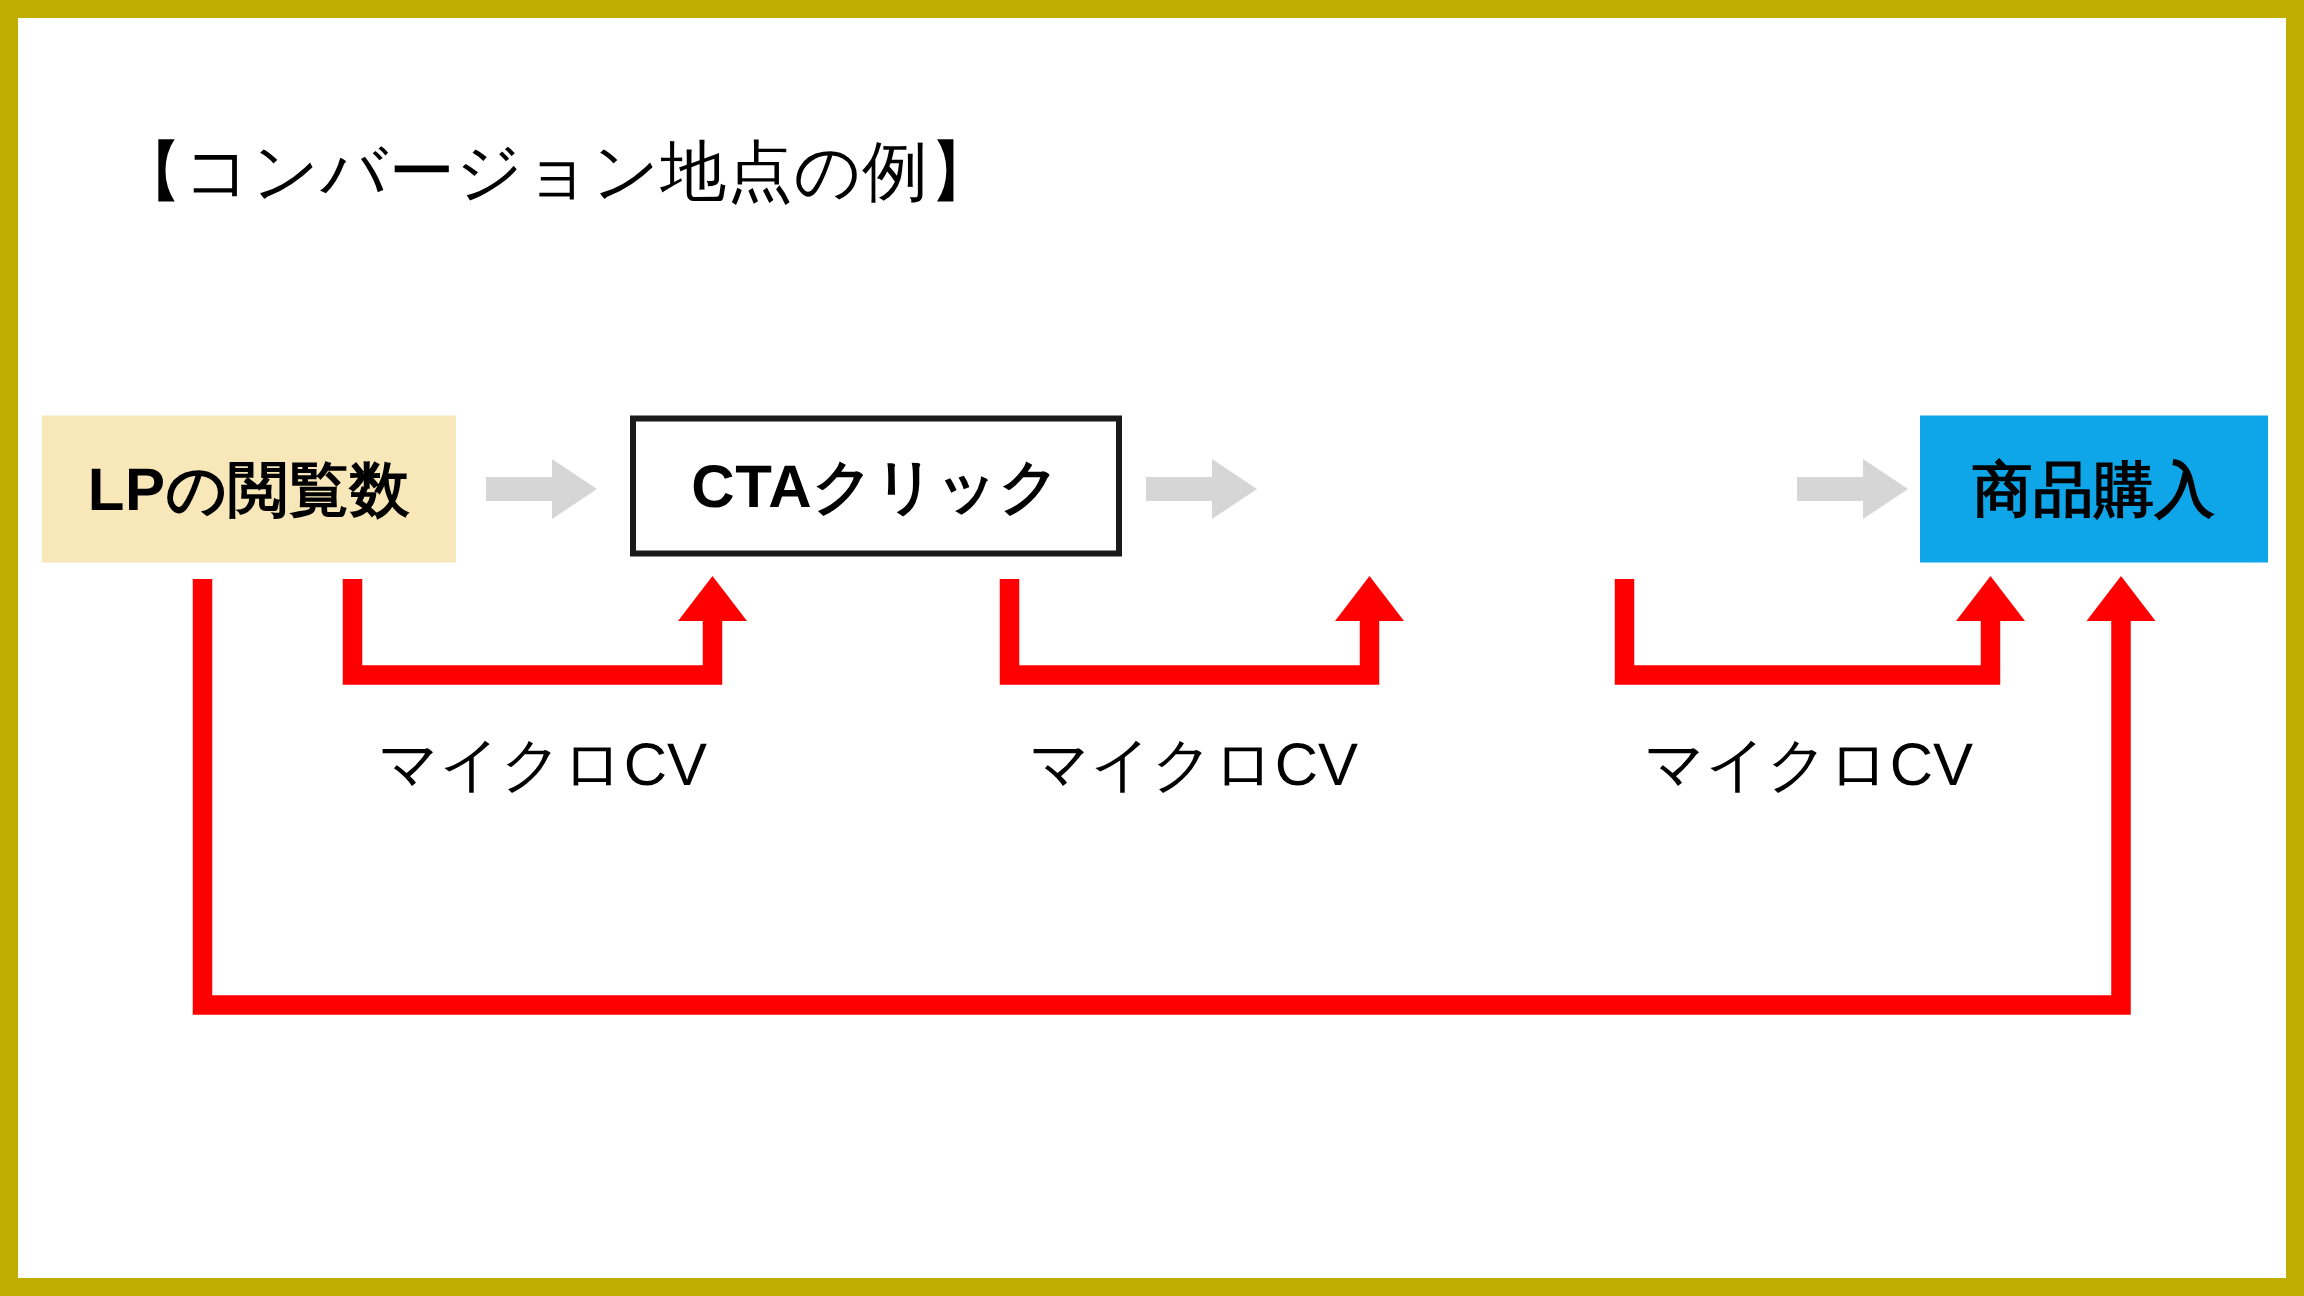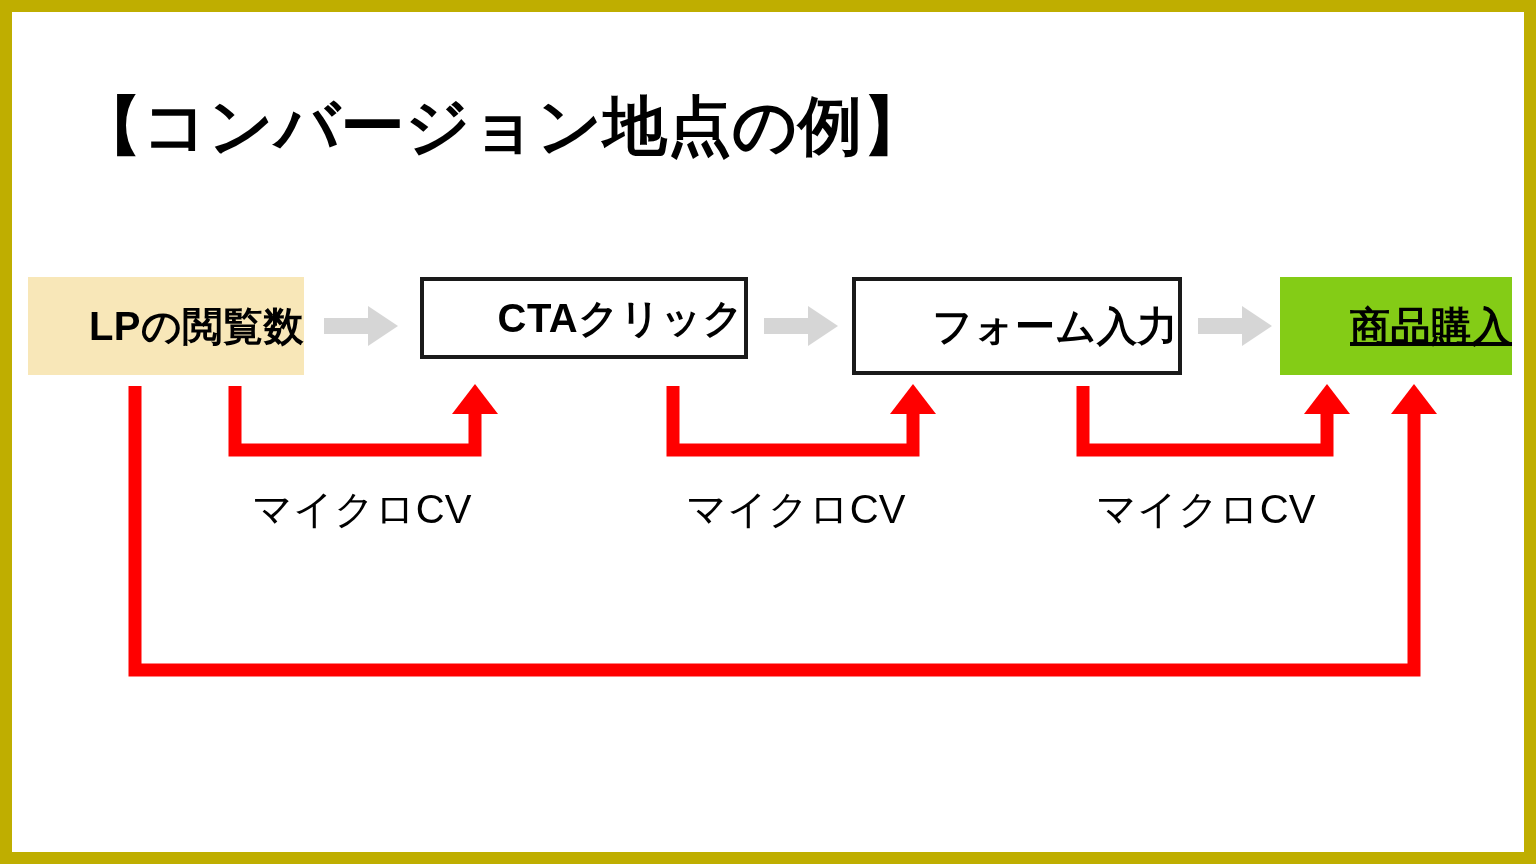--- a/index.html
+++ b/index.html
@@ -21,58 +21,57 @@
     box-sizing: border-box;
     background: #ffffff;
     border: 12px solid #BFAE00;
   }
 
   
   #slide-title {
     position: absolute;
     left: 66px;
     top: 78px;
-    font-size: 64px;
-    font-weight: bold;
+    font-size: 44px;
+    font-weight: normal;
     color: #000000;
     letter-spacing: 0.5px;
     white-space: nowrap;
     line-height: 1.15;
     text-align: right;
   }
 
   
   .flow-box {
     position: absolute;
     box-sizing: border-box;
     display: flex;
     align-items: center;
-    justify-content: flex-end;
+    justify-content: center;
     font-size: 40px;
     font-weight: bold;
     color: #000000;
     white-space: nowrap;
     letter-spacing: 0.5px;
   }
   .flow-box.filled-beige {
     background: #F8E7B8;
     border: none;
   }
   .flow-box.outlined {
     background: #ffffff;
     border: 4px solid #1a1a1a;
   }
   .flow-box.filled-blue {
-    background: #84cc16;
+    background: #0ea5e9;
     border: none;
-    text-decoration: underline;
   }
 
   #box-lp      { left: 16px;   top: 265px; width: 276px;  height: 98px; }
-  #box-cta     { left: 408px;  top: 265px; width: 328px;  height: 82px; }
+  #box-cta     { left: 408px;  top: 265px; width: 328px;  height: 94px; }
   #box-form    { left: 840px;  top: 265px; width: 330px;  height: 98px; }
   #box-purchase{ left: 1268px; top: 265px; width: 232px;  height: 98px; }
 
   
   .gray-arrow {
     position: absolute;
     width: 74px;
     height: 40px;
     top: 294px;
   }
@@ -114,23 +113,20 @@
   <div id="slide-title">【コンバージョン地点の例】</div>
 
   <div id="box-lp" class="flow-box filled-beige">
     <span>LPの閲覧数</span>
   </div>
 
   <div id="box-cta" class="flow-box outlined">
     <span>CTAクリック</span>
   </div>
 
-  <div id="box-form" class="flow-box outlined">
-    <span>フォーム入力</span>
-  </div>
 
   <div id="box-purchase" class="flow-box filled-blue">
     <span>商品購入</span>
   </div>
 
   <div id="gray-arrow-1" class="gray-arrow">
     <svg viewBox="0 0 74 40" xmlns="http://www.w3.org/2000/svg" aria-hidden="true">
       <polygon points="0,12 44,12 44,0 74,20 44,40 44,28 0,28" fill="#D6D6D6"></polygon>
     </svg>
   </div>

